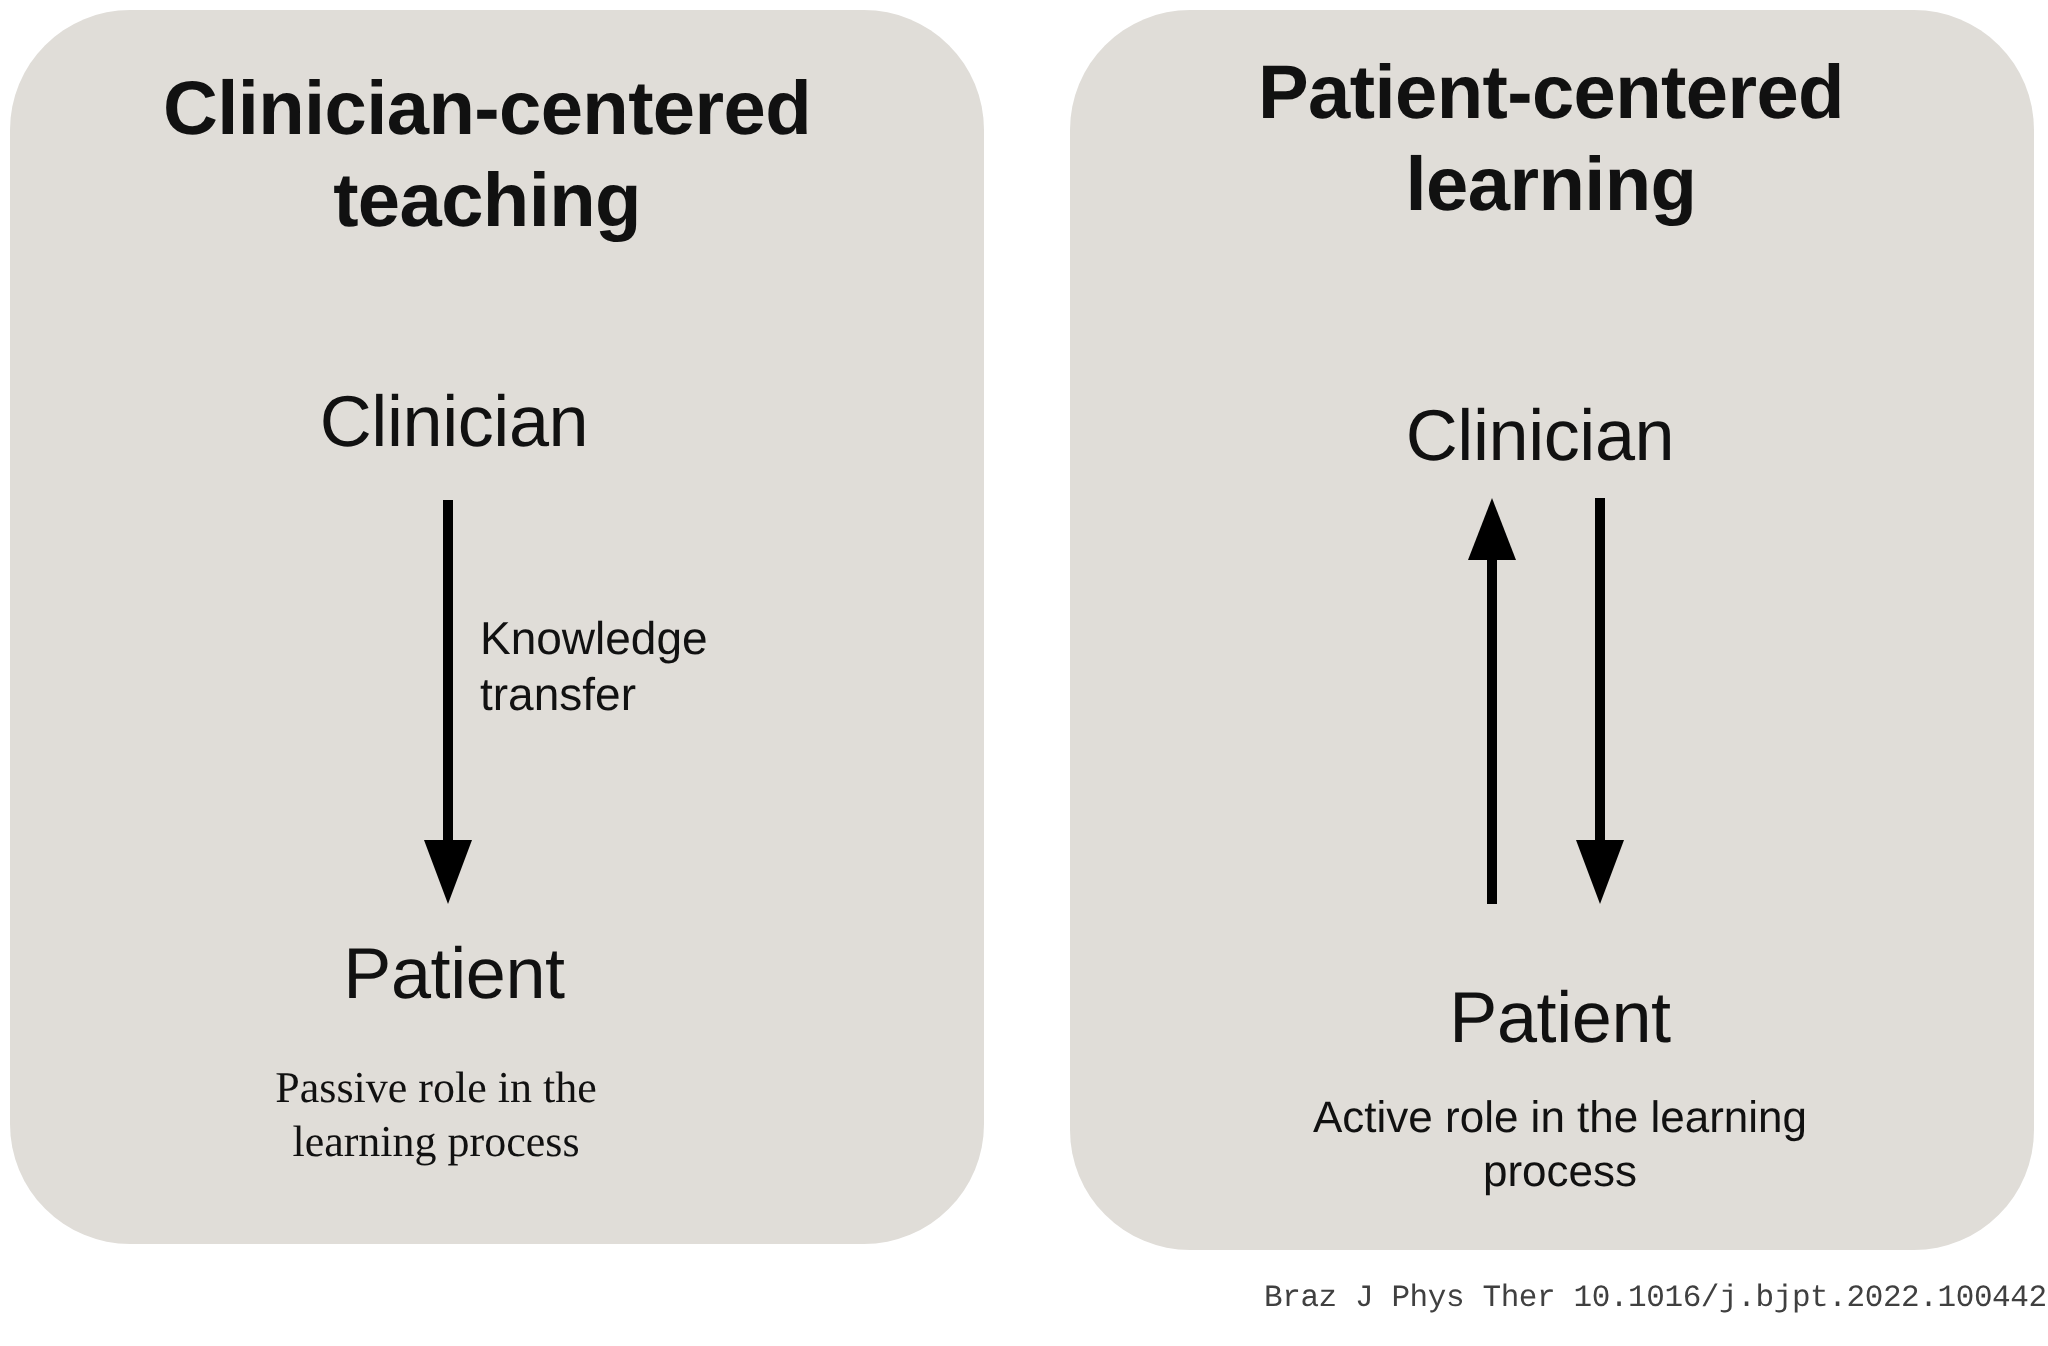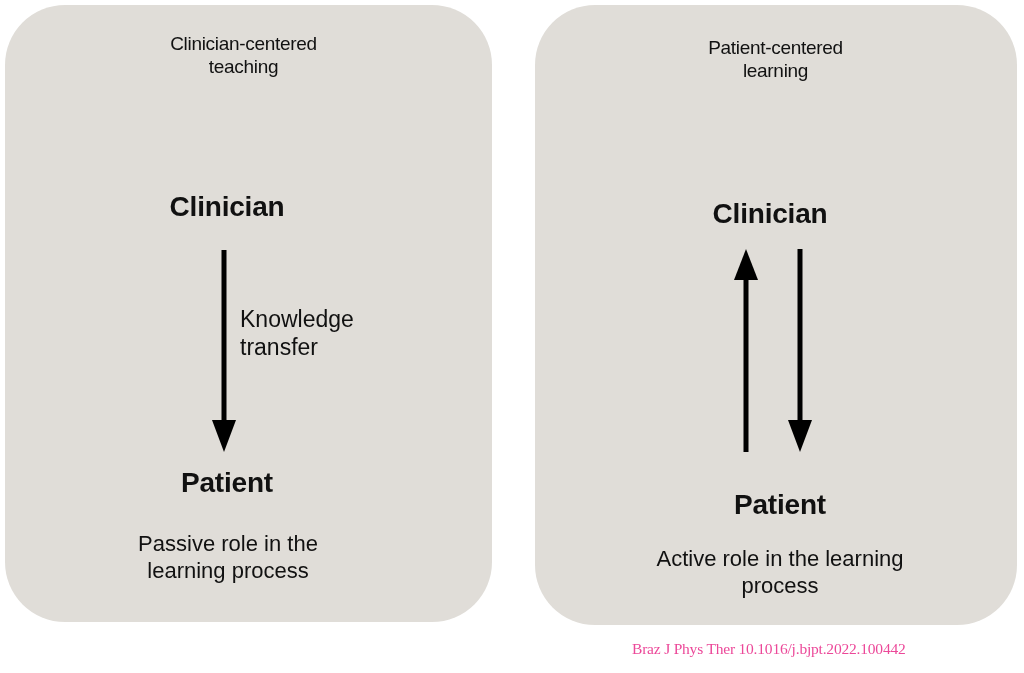--- a/index.html
+++ b/index.html
@@ -30,63 +30,63 @@
   #panel-right { left: 535px; top: 5px; width: 482px; height: 620px; }
 
   
   .tx {
     position: absolute;
     text-align: center;
     line-height: 1.18;
     white-space: pre-line;
   }
   .title {
-    font-weight: normal;
-    font-size: 19px;
+    font-weight: bold;
+    font-size: 38px;
     letter-spacing: -0.3px;
     line-height: 1.22;
   }
   .role {
-    font-weight: bold;
-    font-size: 28px;
+    font-weight: normal;
+    font-size: 36px;
     letter-spacing: -0.2px;
   }
   .caption {
     font-weight: normal;
     font-size: 22px;
     line-height: 1.22;
   }
   .edge-label {
     font-weight: normal;
     font-size: 23px;
     line-height: 1.22;
   }
   .list-label {
     font-weight: bold;
     font-size: 17px;
     line-height: 1.32;
   }
   .citation {
     position: absolute;
-    font-family: Liberation Serif, serif;
+    font-family: Liberation Mono, monospace;
     font-size: 15.5px;
     letter-spacing: -0.2px;
-    color: #ec4899;
+    color: #404040;
     white-space: nowrap;
   }
 
   
   #left-title    { left: 22px;  top: 32px;  width: 443px; }
   #left-clinician{ left: 22px;  top: 190px; width: 410px; }
   #left-edge     { left: 240px; top: 305px; width: 190px; text-align: left; }
   #left-patient  { left: 22px;  top: 466px; width: 410px; }
-  #left-caption  { left: 42px;  top: 531px; width: 372px; }
+  #left-caption  { left: 32px;  top: 531px; width: 372px; font-family: Liberation Serif, serif; }
 
   
-  #right-title     { left: 554px; top: 36px;  width: 443px; }
+  #right-title     { left: 554px; top: 24px;  width: 443px; }
   #right-clinician { left: 620px; top: 197px; width: 300px; }
   #right-list      { left: 818px; top: 288px; width: 185px; }
   #right-patient   { left: 620px; top: 488px; width: 320px; }
   #right-caption   { left: 574px; top: 546px; width: 412px; }
 
   
   .arrow-svg {
     position: absolute;
     overflow: visible;
   }

